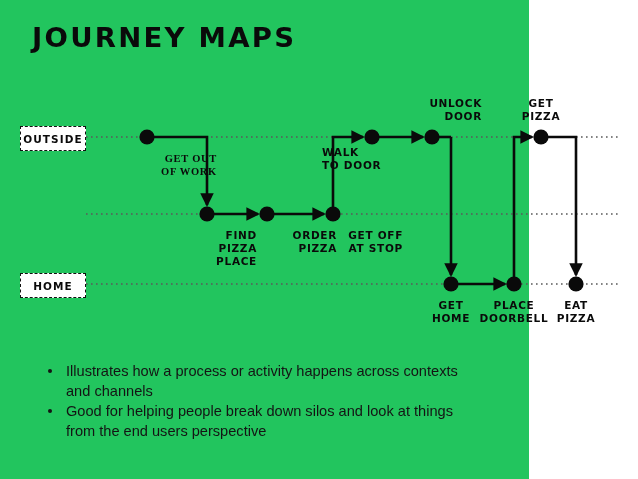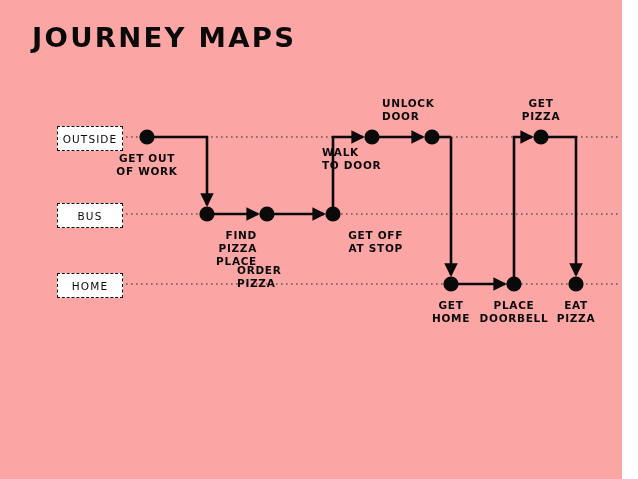--- a/index.html
+++ b/index.html
@@ -11,23 +11,23 @@
     width: 638px;
     height: 479px;
     overflow: hidden;
     font-family: "Liberation Sans", sans-serif;
     position: relative;
   }
 
   #slide {
     position: absolute;
     left: 0; top: 0;
-    width: 622px;
+    width: 529px;
     height: 479px;
-    background: #fca5a5;
+    background: #22c55e;
   }
 
   
   #title {
     position: absolute;
     left: 32px;
     top: 22px;
     font-family: "DejaVu Sans", sans-serif;
     font-weight: bold;
     font-size: 27px;
@@ -49,26 +49,25 @@
 
   
   .lane-label {
     position: absolute;
     border: 1px dashed #111111;
     background: #ffffff;
     display: flex;
     align-items: center;
     justify-content: center;
     font-family: "DejaVu Sans", sans-serif;
-    font-weight: normal;
+    font-weight: bold;
     font-size: 10.5px;
     letter-spacing: 1.1px;
     color: #0a0a0a;
     box-sizing: border-box;
-    margin-left: 37px;
   }
   #lane-label-outside { left: 20px; top: 126px; width: 66px; height: 25px; }
   #lane-label-bus     { left: 20px; top: 203px; width: 66px; height: 25px; }
   #lane-label-home    { left: 20px; top: 273px; width: 66px; height: 25px; }
 
   
   .node-caption {
     position: absolute;
     font-family: "DejaVu Sans", sans-serif;
     font-weight: bold;
@@ -161,52 +160,59 @@
       <circle cx="451" cy="284" r="7.6"></circle>
       <circle cx="514" cy="284" r="7.6"></circle>
       <circle cx="541" cy="137" r="7.6"></circle>
       <circle cx="576" cy="284" r="7.6"></circle>
     </g>
   </svg>
 
   <div class="lane-label" id="lane-label-outside">
     <span>OUTSIDE</span>
   </div>
-  <div class="lane-label" id="lane-label-bus">
-    <span>BUS</span>
-  </div>
   <div class="lane-label" id="lane-label-home">
     <span>HOME</span>
   </div>
 
-  <div class="node-caption" style="left:77px;  top:152px; width:140px; text-align:center;">GET OUT
+  <div class="node-caption" style="left:77px;  top:152px; width:140px; text-align:right;font-family:Liberation Serif, serif;">GET OUT
 OF WORK</div>
 
   <div class="node-caption" style="left:157px; top:229px; width:100px; text-align:right;">FIND
 PIZZA
 PLACE</div>
 
-  <div class="node-caption" style="left:237px; top:229px; width:100px; text-align:left;margin-top:35px;">ORDER
+  <div class="node-caption" style="left:237px; top:229px; width:100px; text-align:right;">ORDER
 PIZZA</div>
 
   <div class="node-caption" style="left:303px; top:229px; width:100px; text-align:right;">GET OFF
 AT STOP</div>
 
   <div class="node-caption" style="left:322px; top:146px; width:100px; text-align:left;">WALK
 TO DOOR</div>
 
-  <div class="node-caption" style="left:382px; top:97px;  width:100px; text-align:left;">UNLOCK
+  <div class="node-caption" style="left:382px; top:97px;  width:100px; text-align:right;">UNLOCK
 DOOR</div>
 
   <div class="node-caption" style="left:401px; top:299px; width:100px; text-align:center;">GET
 HOME</div>
 
   <div class="node-caption" style="left:464px; top:299px; width:100px; text-align:center;">PLACE
 DOORBELL</div>
 
   <div class="node-caption" style="left:491px; top:97px;  width:100px; text-align:center;">GET
 PIZZA</div>
 
   <div class="node-caption" style="left:526px; top:299px; width:100px; text-align:center;">EAT
 PIZZA</div>
 
+  <ul id="bullets">
+    <li>
+      <span class="dot"></span>
+      <span>Illustrates how a process or activity happens across contexts and channels</span>
+    </li>
+    <li>
+      <span class="dot"></span>
+      <span>Good for helping people break down silos and look at things from the end users perspective</span>
+    </li>
+  </ul>
 
 </div>
 
 </body></html>

